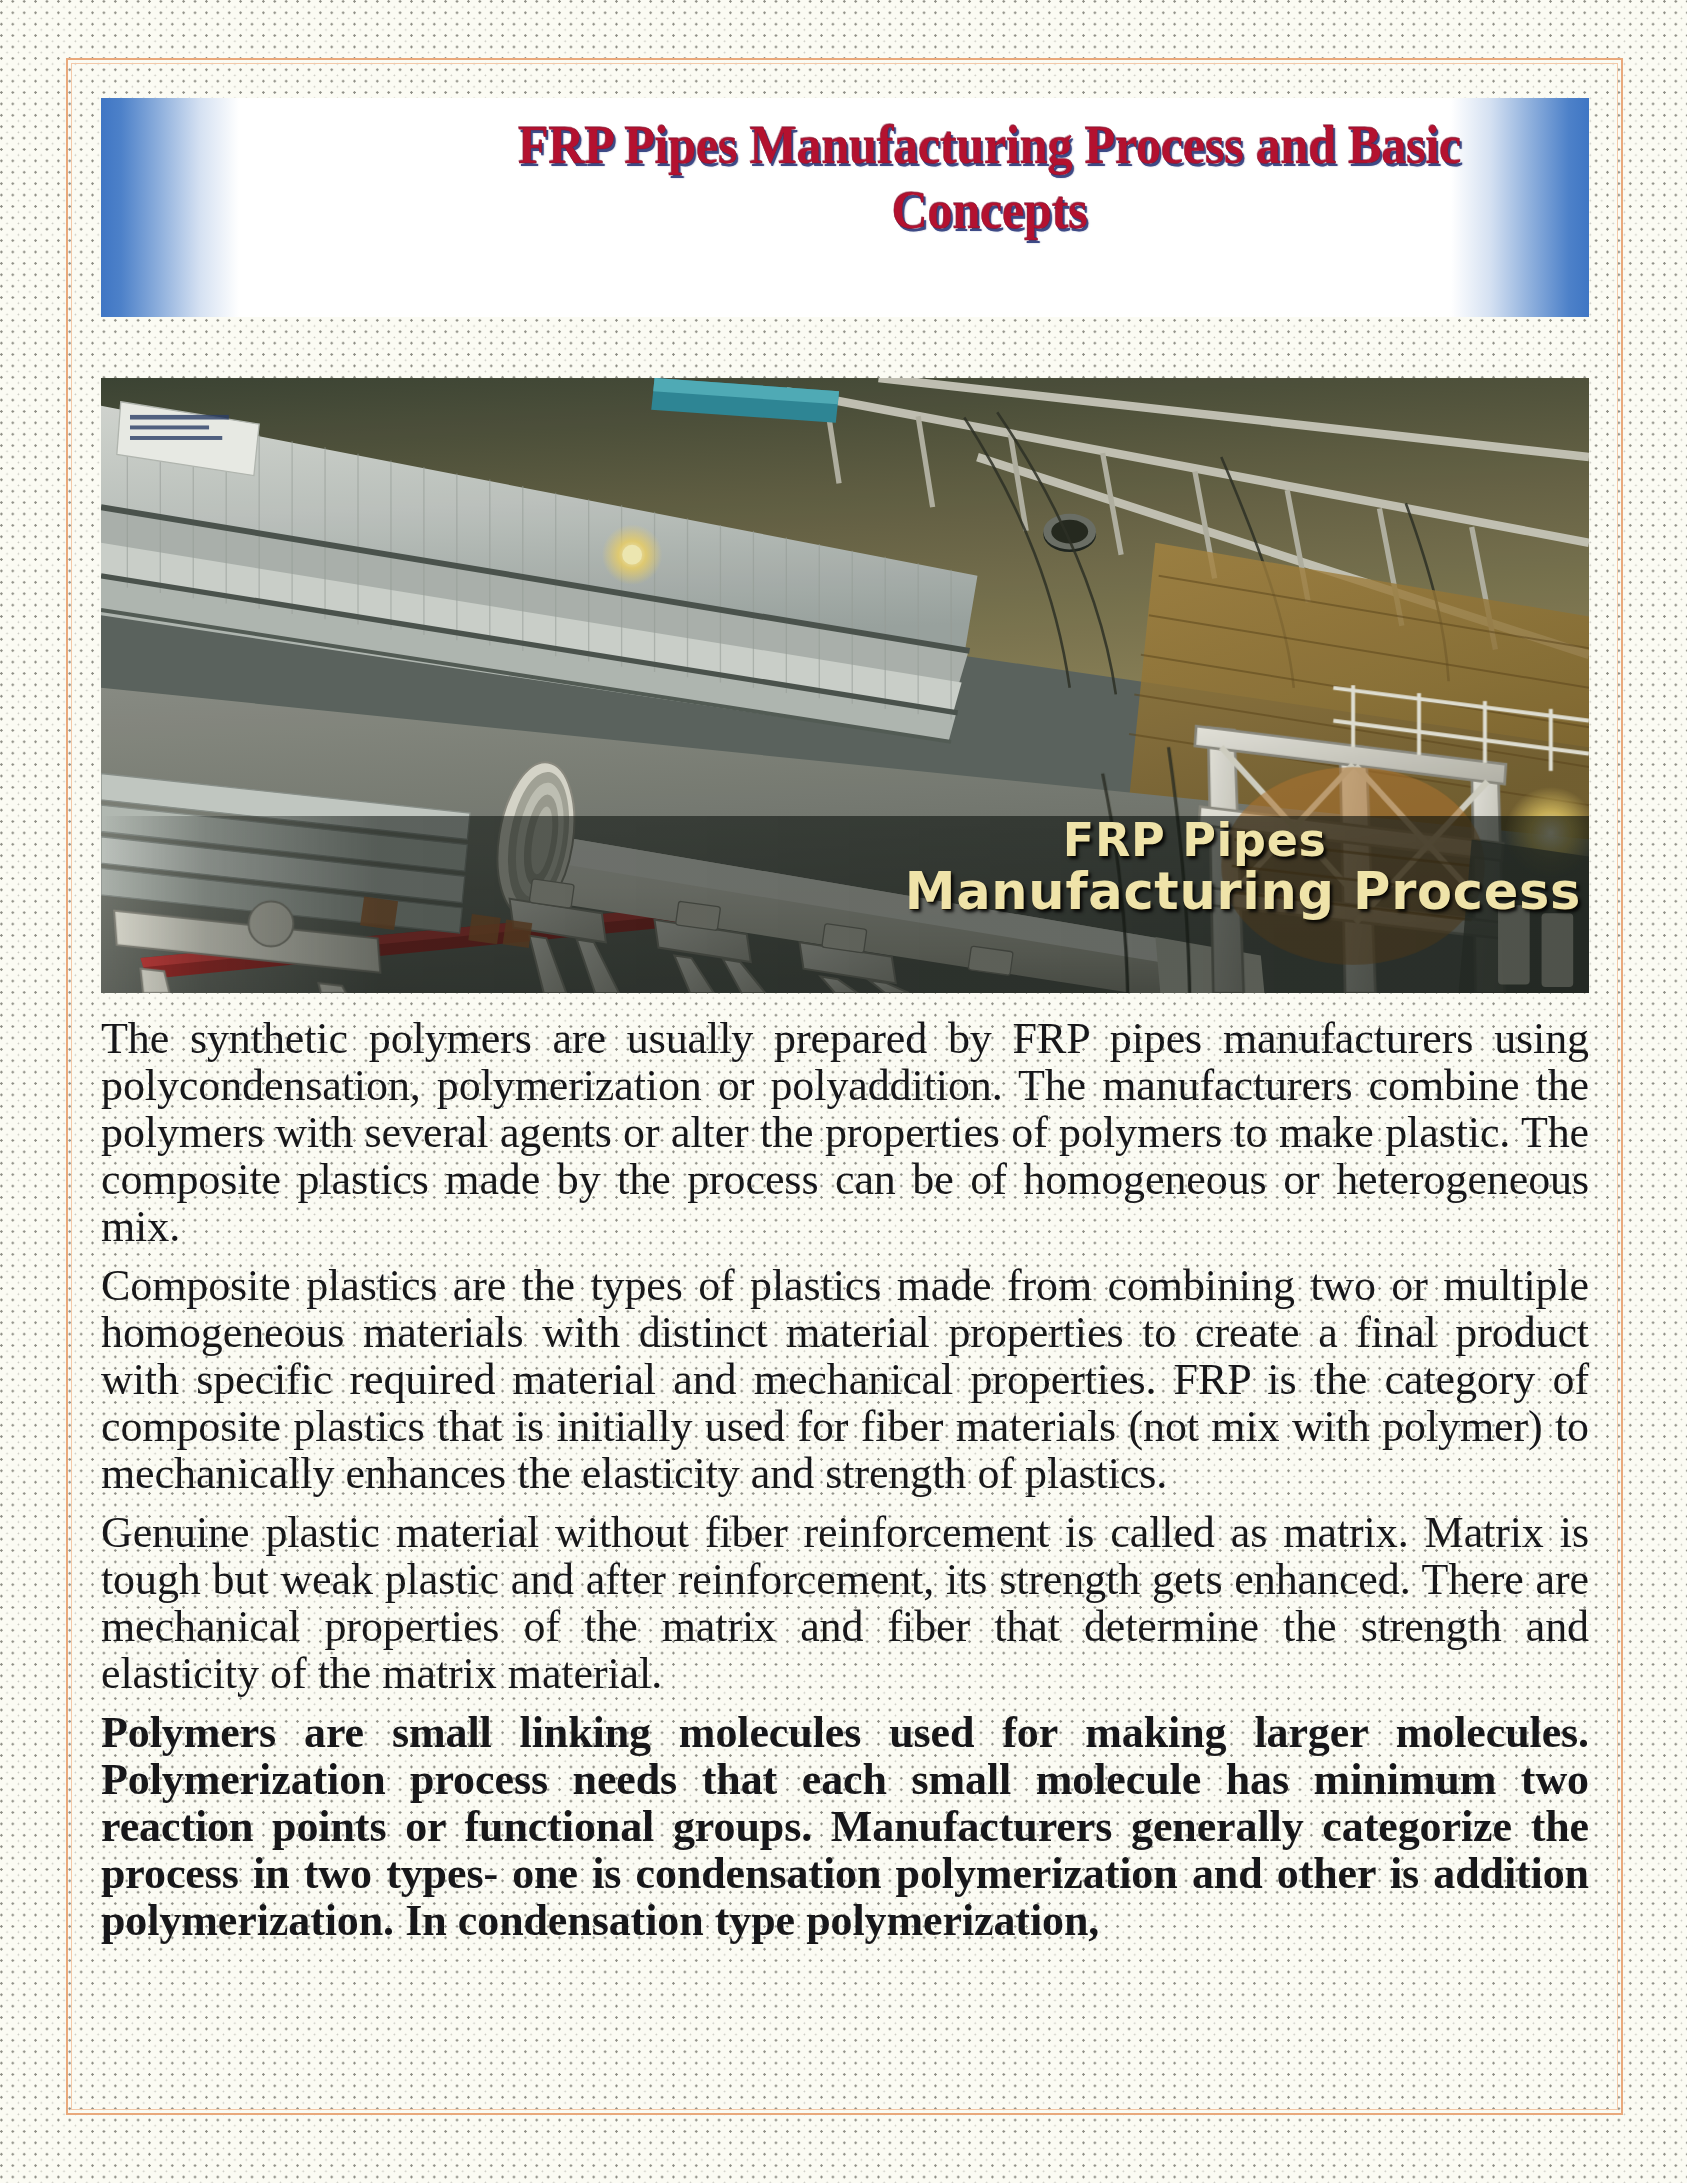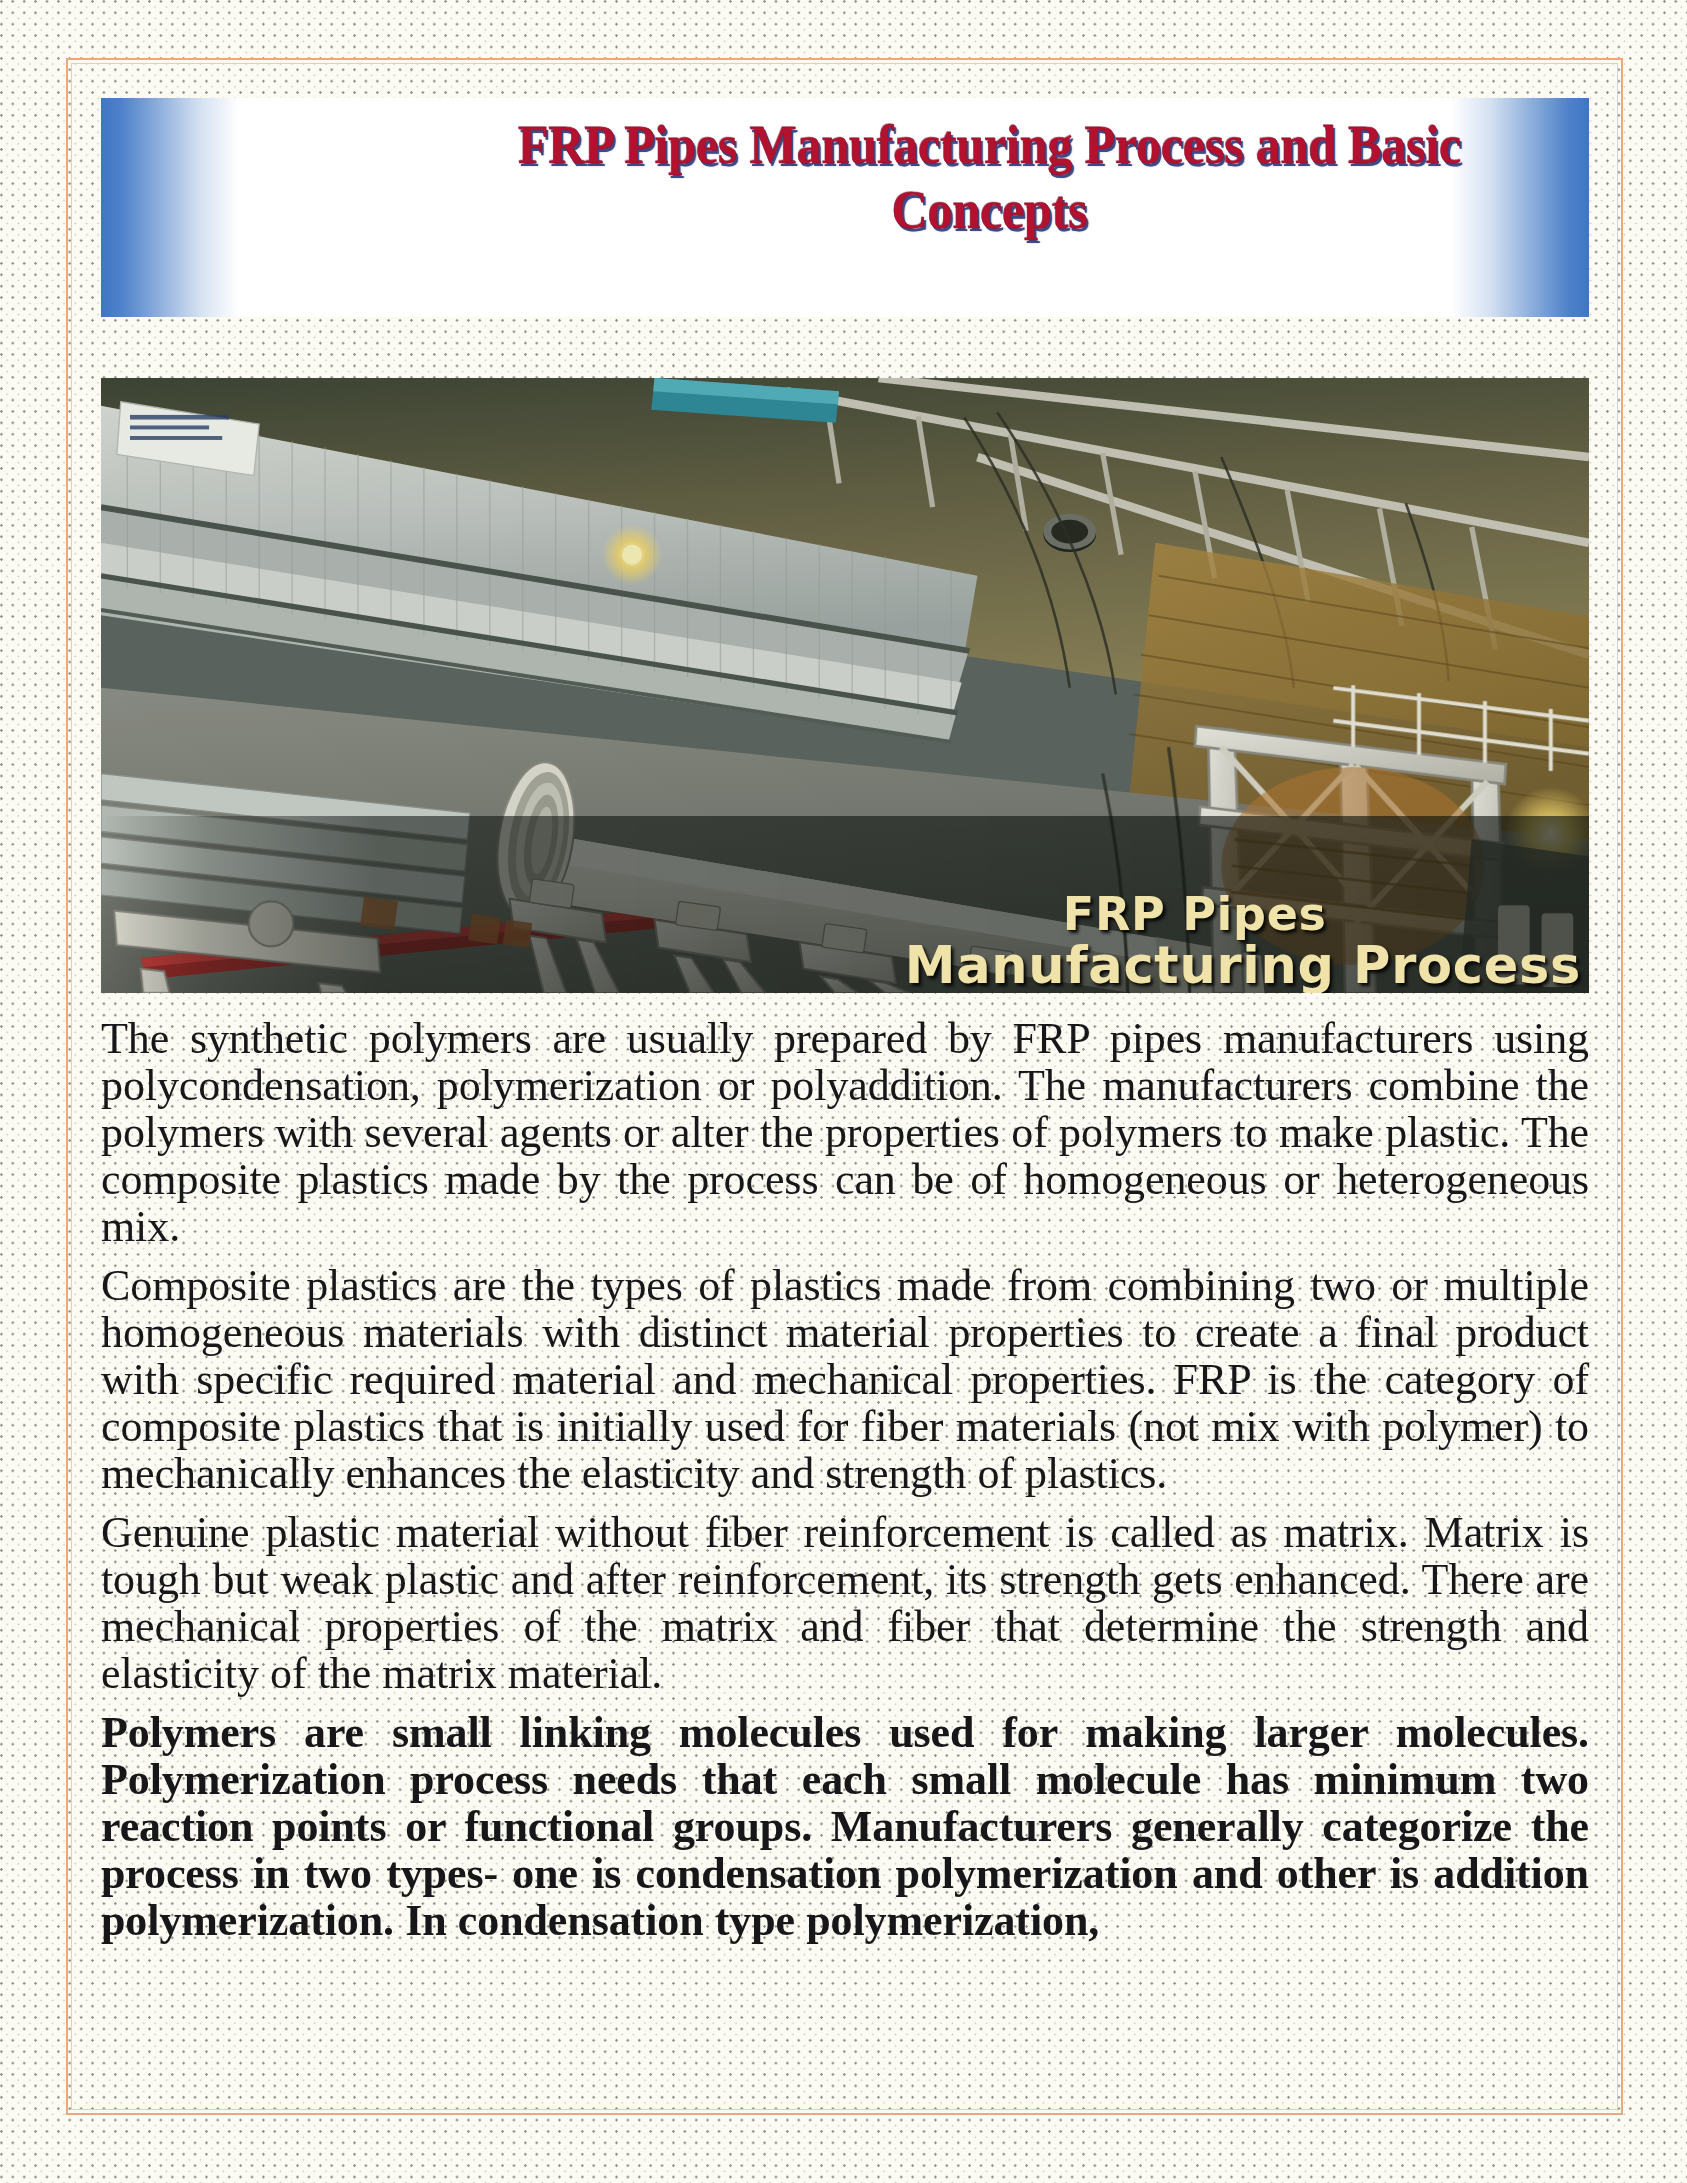--- a/index.html
+++ b/index.html
@@ -123,21 +123,21 @@
     bottom: 0;
     height: 177px;
     background: linear-gradient(to right,
        rgba(10,16,12,0.0) 0px,
        rgba(10,16,12,0.30) 105px,
        rgba(10,16,12,0.55) 277px,
        rgba(10,16,12,0.62) 100%);
     display: flex;
     flex-direction: column;
     align-items: flex-end;
-    justify-content: flex-end;
+    justify-content: flex-start;
     padding-right: 5.3px;
     box-sizing: border-box;
   }
   .cap-line {
     font-family: "DejaVu Sans", "Liberation Sans", sans-serif;
     font-weight: bold;
     color: #efe3a9;
     text-shadow: 2.6px 2.6px 3.3px rgba(0,0,0,0.85), 0.7px 0.7px 0 rgba(60,45,10,0.9);
     letter-spacing: 0.7px;
     line-height: 1.06;

